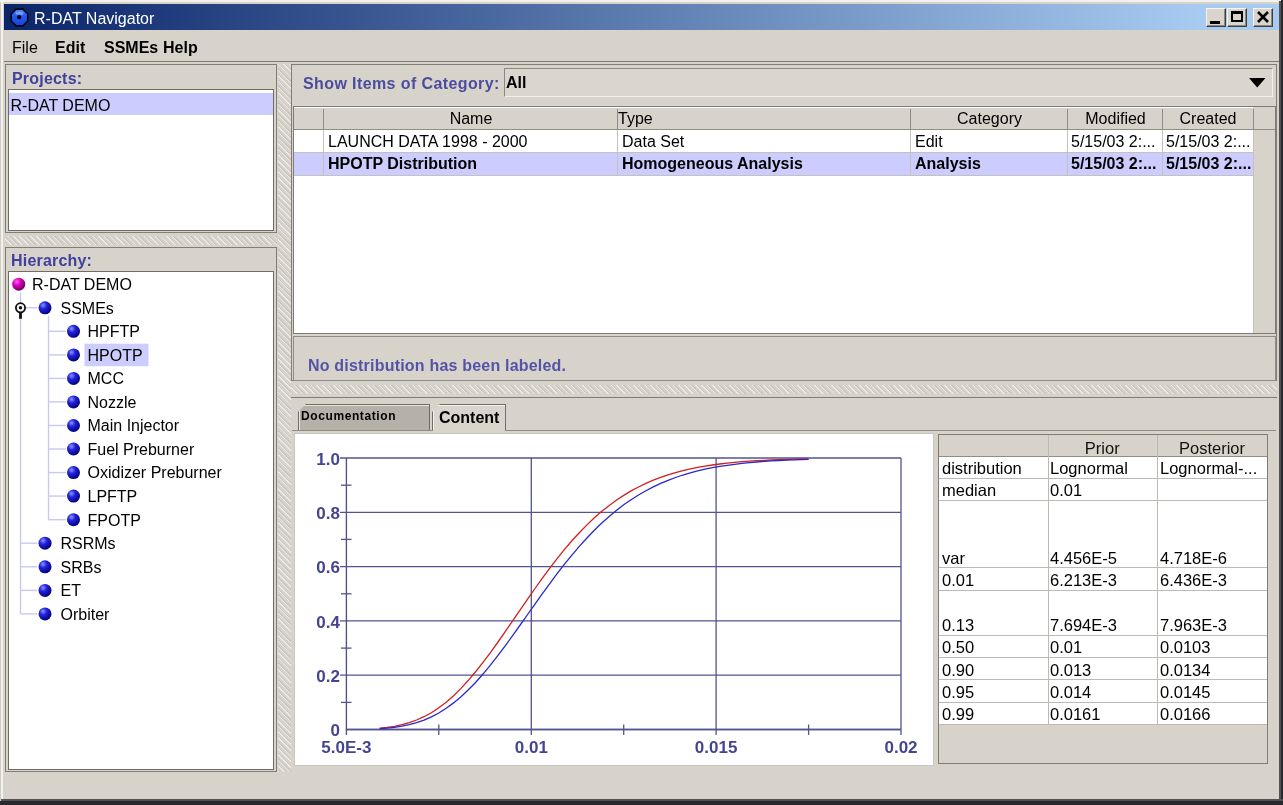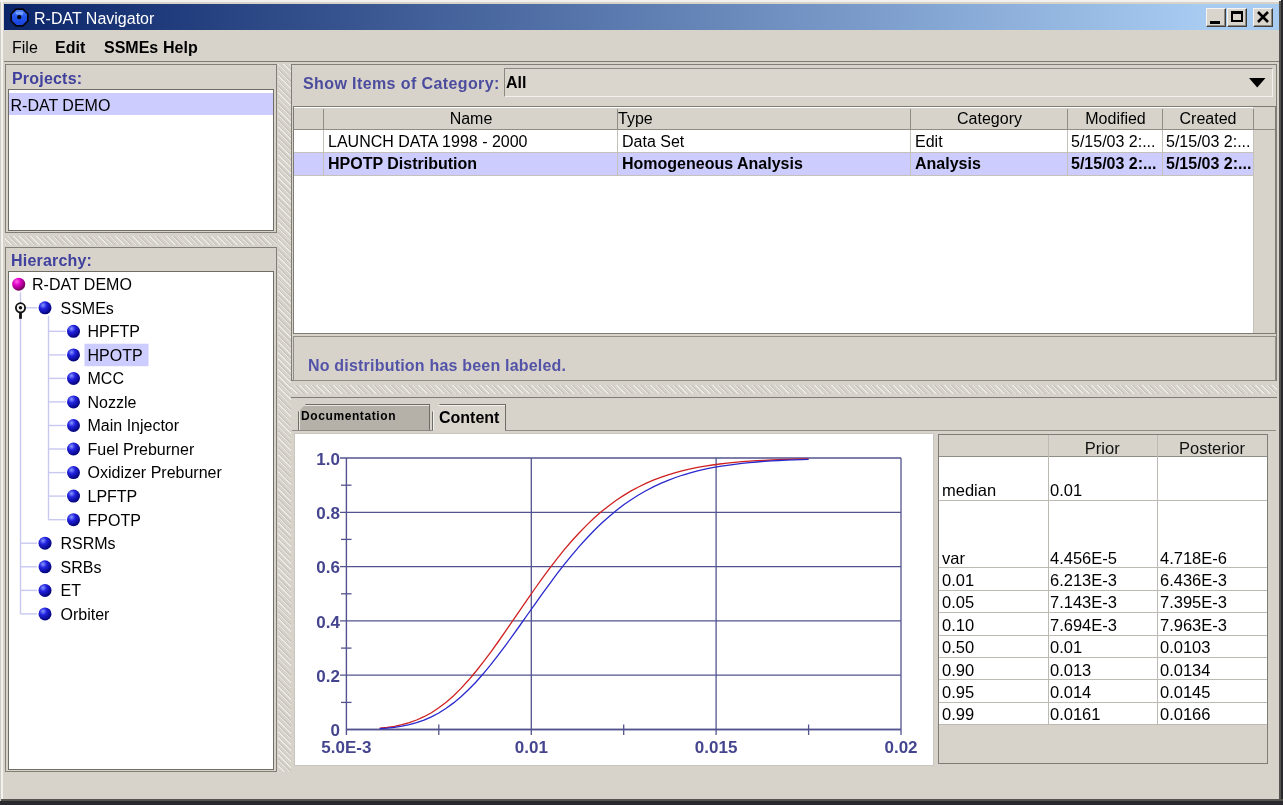--- a/index.html
+++ b/index.html
@@ -230,42 +230,42 @@
 <text x="237.3" y="319.5" class="cl" text-anchor="middle">0.01</text>
 <text x="422.1" y="319.5" class="cl" text-anchor="middle">0.015</text>
 <text x="607.0" y="319.5" class="cl" text-anchor="middle">0.02</text>
 </svg>
 
 <div class="abs" style="left:938px;top:434px;width:330px;height:330px;background:#fff;border:1px solid #7e7c74"></div>
 <div class="abs" style="left:939px;top:435px;width:392px;height:328px;overflow:hidden">
 <div class="sthead" style="left:0;top:0;width:328px;height:21.5px"></div>
 <div class="stx" style="left:108.5px;top:4px;width:109.5px">Prior</div>
 <div class="stx" style="left:218px;top:4px;width:110px">Posterior</div>
+<div class="str" style="top:21.5px;height:22.4px">
+      <div class="c0">distribution</div>
+      <div class="c1">Lognormal</div>
+      <div class="c2">Lognormal-...</div>
+    </div>
 <div class="str" style="top:43.9px;height:22.4px">
       <div class="c0">median</div>
       <div class="c1">0.01</div>
       <div class="c2"></div>
     </div>
 <div class="str" style="top:111.1px;height:22.4px">
       <div class="c0">var</div>
       <div class="c1">4.456E-5</div>
       <div class="c2">4.718E-6</div>
     </div>
 <div class="str" style="top:133.5px;height:22.4px">
       <div class="c0">0.01</div>
       <div class="c1">6.213E-3</div>
       <div class="c2">6.436E-3</div>
     </div>
-<div class="str" style="top:155.9px;height:22.4px">
-      <div class="c0">0.05</div>
-      <div class="c1">7.143E-3</div>
-      <div class="c2">7.395E-3</div>
-    </div>
 <div class="str" style="top:178.3px;height:22.4px">
-      <div class="c0">0.10</div>
+      <div class="c0">0.13</div>
       <div class="c1">7.694E-3</div>
       <div class="c2">7.963E-3</div>
     </div>
 <div class="str" style="top:200.7px;height:22.4px">
       <div class="c0">0.50</div>
       <div class="c1">0.01</div>
       <div class="c2">0.0103</div>
     </div>
 <div class="str" style="top:223.1px;height:22.4px">
       <div class="c0">0.90</div>

